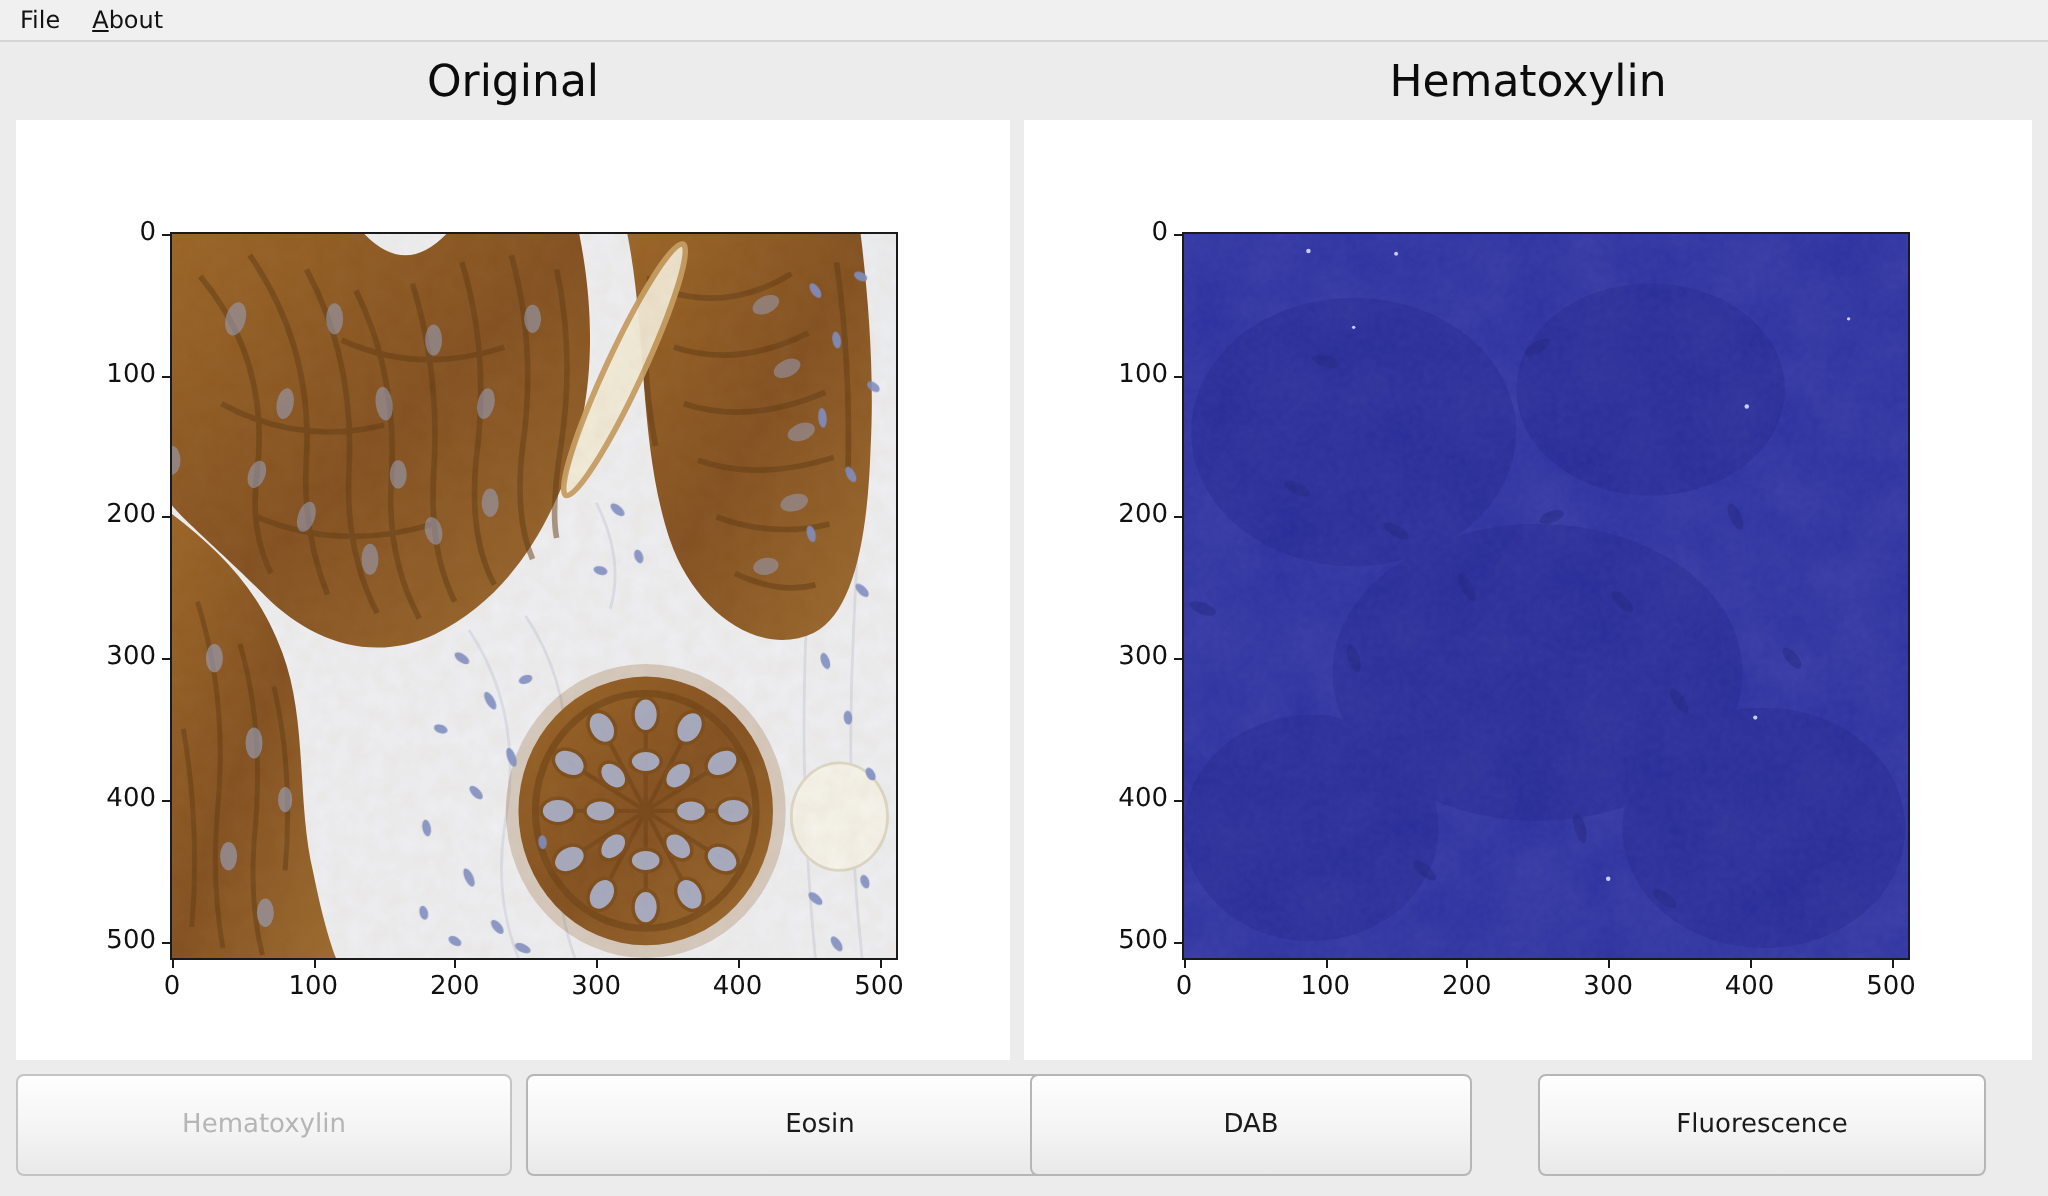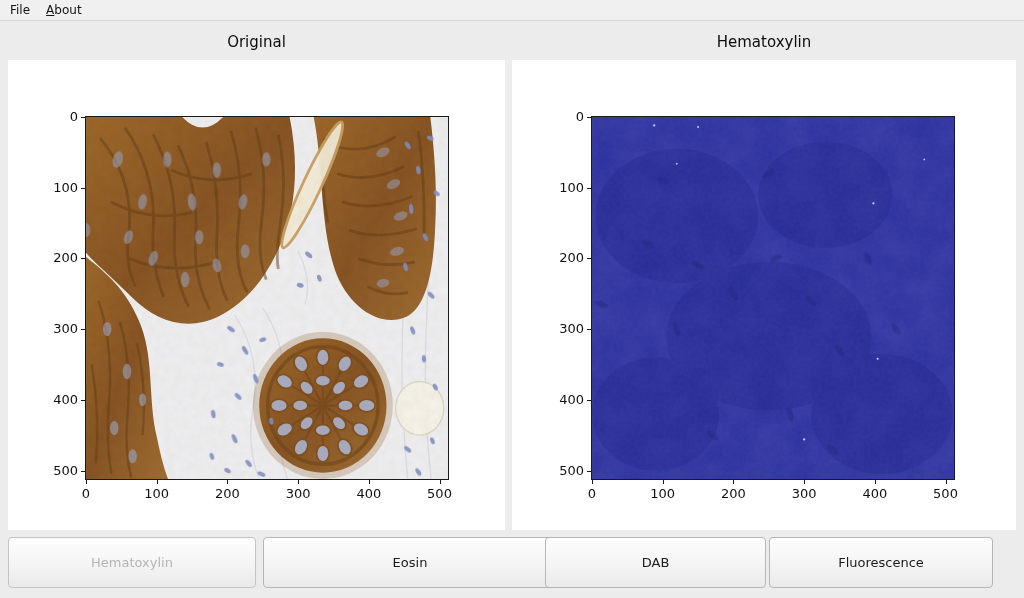--- a/index.html
+++ b/index.html
@@ -14,21 +14,21 @@
     position:absolute;top:0;left:0;right:0;height:20px;
     background:#f0f0f0;border-bottom:1px solid #d5d5d5;
     display:flex;align-items:center;padding-left:10px;gap:16px;
     font-size:12px;color:#121212;
   }
   .menu-item{cursor:default;line-height:20px}
   .menu-item u{text-decoration:underline}
   
   .title{
     position:absolute;top:28px;height:28px;line-height:28px;
-    font-size:15px;color:#0c0c0c;text-align:center;
+    font-size:22px;color:#0c0c0c;text-align:center;
   }
   #title-0{left:8px;width:497px}
   #title-1{left:512px;width:504px}
   
   .panel{position:absolute;top:60px;height:470px;background:#ffffff}
   #panel-0{left:8px;width:497px}
   #panel-1{left:512px;width:504px}
   .axes{
     position:absolute;top:56px;width:362px;height:362px;
     border:1px solid #1a1a1a;box-sizing:content-box;background:#fff;
@@ -42,21 +42,21 @@
   .btn{
     position:absolute;top:537px;height:51px;
     border:1px solid #b6b6b6;border-radius:4px;
     background:linear-gradient(180deg,#fefefe 0%,#f4f4f4 55%,#e9e9e9 100%);
     font-family:"DejaVu Sans","Liberation Sans",sans-serif;
     font-size:13px;color:#1a1a1a;cursor:pointer;
   }
   .btn.disabled{color:#b5b5b5;border-color:#c4c4c4;cursor:default}
   #btn-0{left:8px;width:248px}
   #btn-1{left:263px;width:294px}
-  #btn-2{left:545px;width:221px}
+  #btn-2{left:515px;width:221px}
   #btn-3{left:769px;width:224px}
 </style>
 </head>
 <body>
 
 <div class="menubar">
   <span class="menu-item">File</span>
   <span class="menu-item"><u>A</u><span>bout</span></span>
 </div>
 

